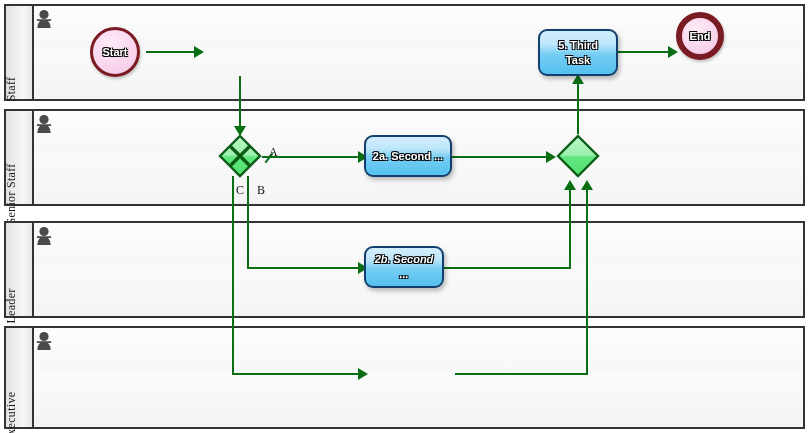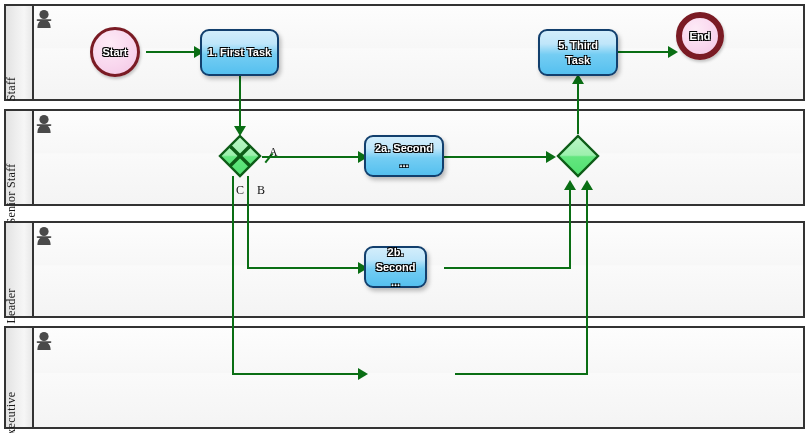--- a/index.html
+++ b/index.html
@@ -258,45 +258,42 @@
   <div class="seg seg-v" style="left:577px; top:80px; height:54px;"></div>
   <div class="arrow arrow-u" style="left:572px; top:74px;"></div>
 
   <div class="seg seg-h" style="left:618px; top:51px; width:55px;"></div>
   <div class="arrow arrow-r" style="left:668px; top:46px;"></div>
 
   <div class="event event-start" style="left:90px; top:27px; width:50px; height:50px;">
     <span class="event-label">Start</span>
   </div>
 
-  <div class="task" style="left:200px; top:29px; width:79px; height:47px;">
-    <span class="task-label">1. First Task</span>
-  </div>
 
   <div class="gateway" style="left:218px; top:134px;">
     <svg width="44" height="44" viewBox="0 0 44 44">
       <defs>
         <linearGradient id="gwGradX" x1="0" y1="0" x2="0" y2="1">
           <stop offset="0%" stop-color="#bdf7c8"></stop>
           <stop offset="48%" stop-color="#9cf0ad"></stop>
           <stop offset="52%" stop-color="#63e67f"></stop>
           <stop offset="100%" stop-color="#4fe06f"></stop>
         </linearGradient>
       </defs>
       <polygon points="22,2 42,22 22,42 2,22" fill="url(#gwGradX)" stroke="#0d5c17" stroke-width="2.4"></polygon>
       <line x1="13" y1="13" x2="31" y2="31" stroke="#0d5c17" stroke-width="3.4" stroke-linecap="round"></line>
       <line x1="31" y1="13" x2="13" y2="31" stroke="#0d5c17" stroke-width="3.4" stroke-linecap="round"></line>
     </svg>
   </div>
 
-  <div class="task" style="left:364px; top:135px; width:80px; height:42px;">
+  <div class="task" style="left:364px; top:135px; width:88px; height:42px;">
     <span class="task-label">2a. Second ...</span>
   </div>
 
-  <div class="task" style="left:364px; top:246px; width:63px; height:42px;">
+  <div class="task" style="left:364px; top:246px; width:80px; height:42px;font-style:italic;">
     <span class="task-label">2b. Second ...</span>
   </div>
 
 
   <div class="gateway" style="left:556px; top:134px;">
     <svg width="44" height="44" viewBox="0 0 44 44">
       <defs>
         <linearGradient id="gwGradM" x1="0" y1="0" x2="0" y2="1">
           <stop offset="0%" stop-color="#bdf7c8"></stop>
           <stop offset="48%" stop-color="#9cf0ad"></stop>

